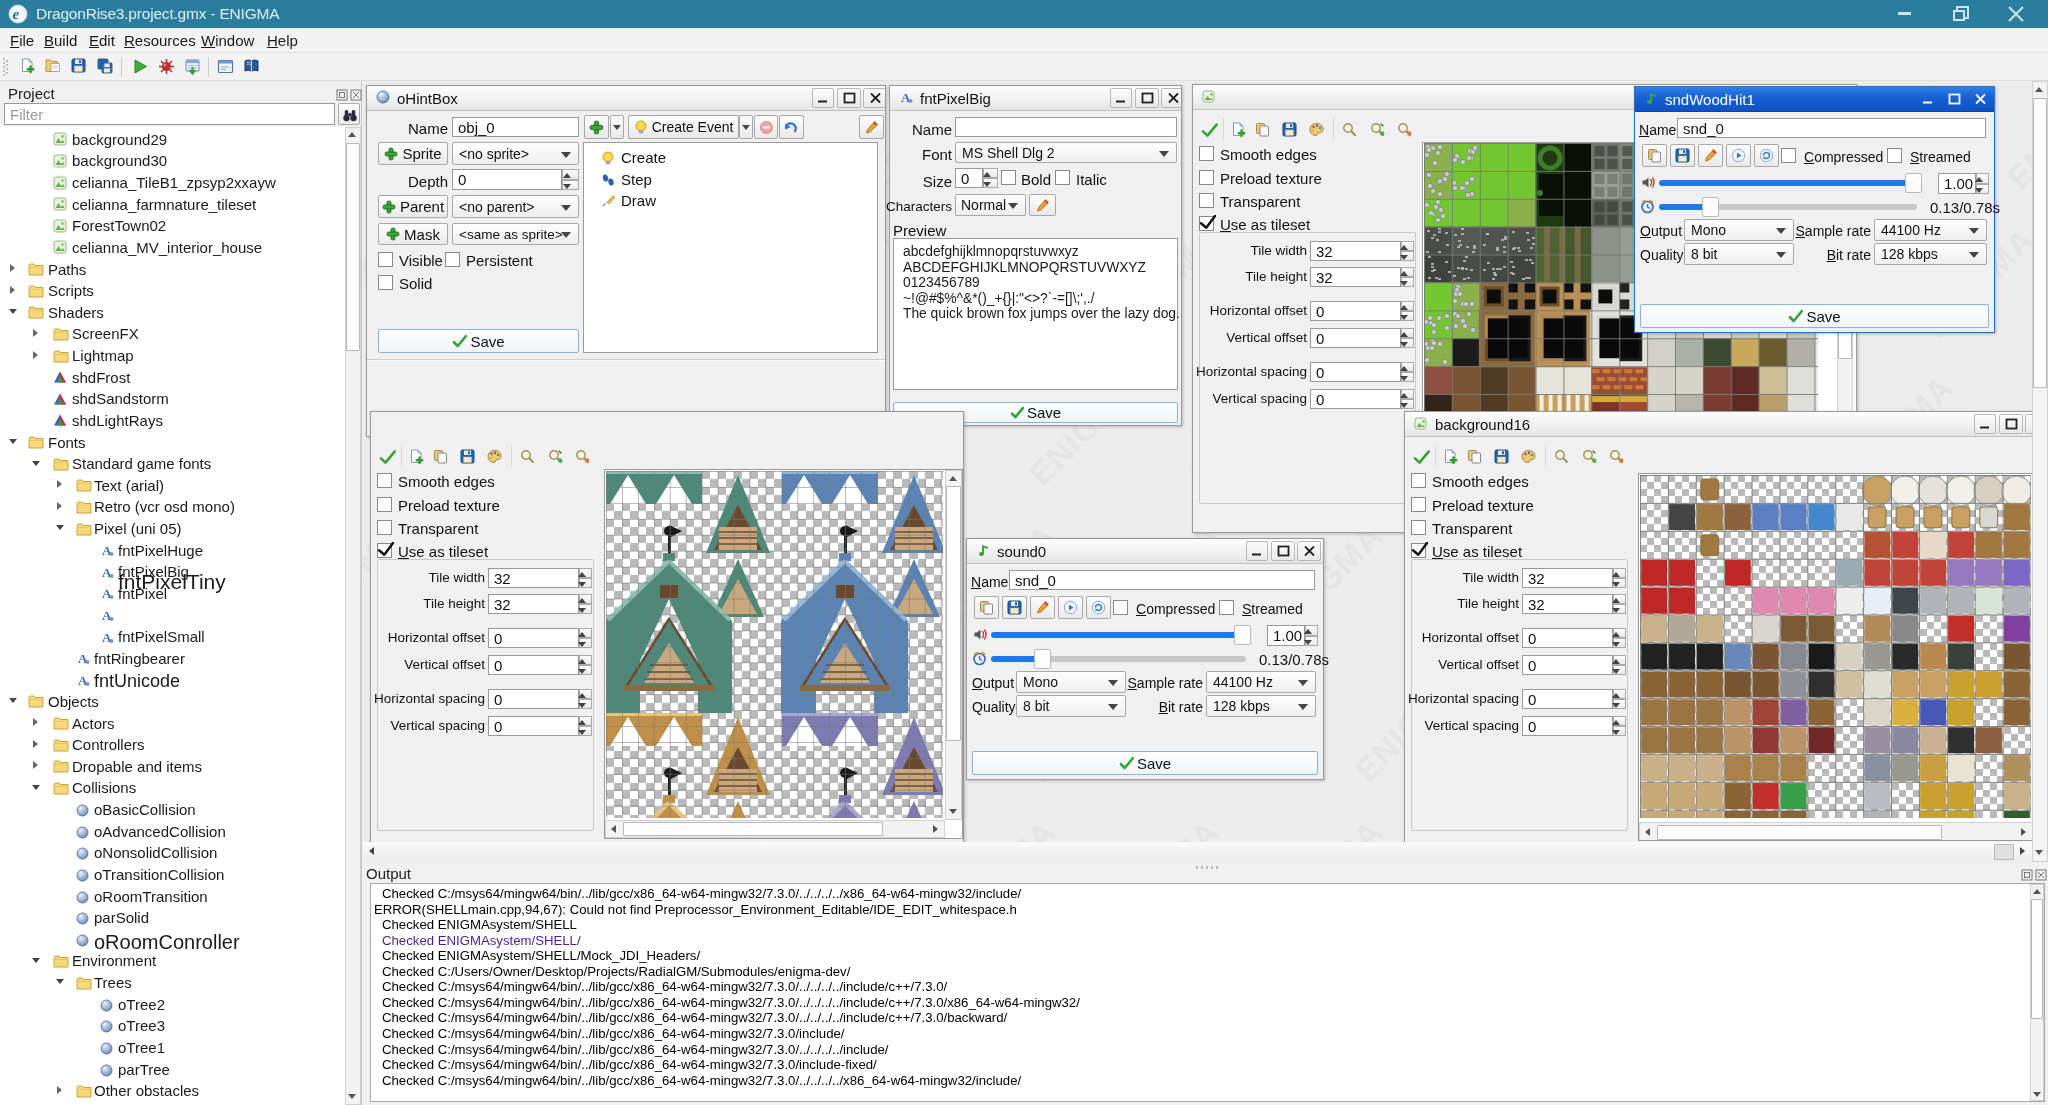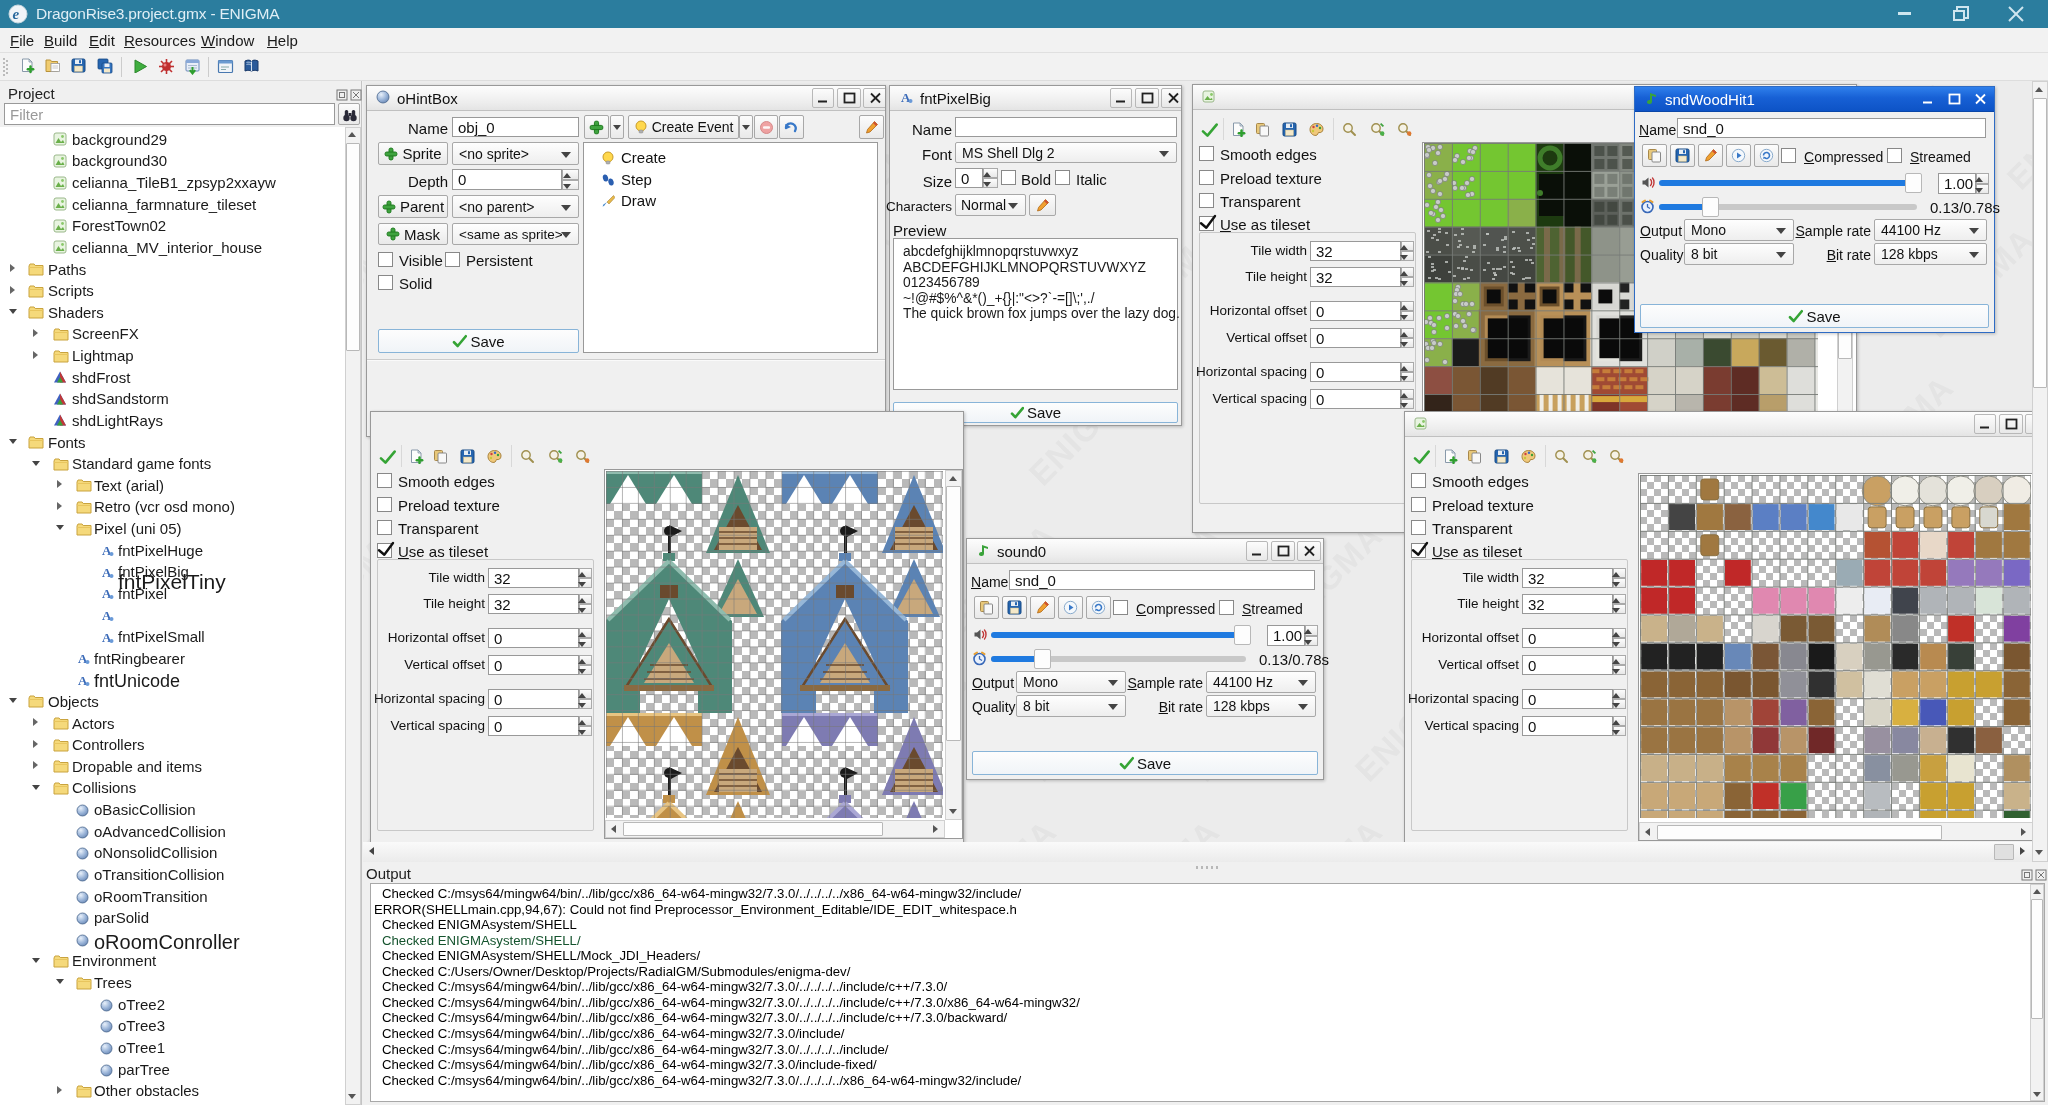--- a/index.html
+++ b/index.html
@@ -548,21 +548,21 @@
       <rect x="1" y="1" width="10" height="10" fill="none" stroke="#777" stroke-width="1"></rect>
       <g stroke="#777" stroke-width="1">
         <line x1="3" y1="3" x2="9" y2="9"></line>
         <line x1="9" y1="3" x2="3" y2="9"></line>
       </g>
     </svg></div>
 <div class="ab" style="left:370px;top:883px;width:1675px;height:219px;background:#fff;border:1px solid #a8a8a8"></div>
 <div class="txt" style="left:382px;top:886px;font-size:13.2px;color:#000">Checked C:/msys64/mingw64/bin/../lib/gcc/x86_64-w64-mingw32/7.3.0/../../../../x86_64-w64-mingw32/include/</div>
 <div class="txt" style="left:374px;top:901.55px;font-size:13.2px;color:#000">ERROR(SHELLmain.cpp,94,67): Could not find Preprocessor_Environment_Editable/IDE_EDIT_whitespace.h</div>
 <div class="txt" style="left:382px;top:917.0999999999999px;font-size:13.2px;color:#000">Checked ENIGMAsystem/SHELL</div>
-<div class="txt" style="left:382px;top:932.6499999999999px;font-size:13.2px;color:#14532d">Checked ENIGMAsystem/SHELL/</div>
+<div class="txt" style="left:382px;top:932.6499999999999px;font-size:13.2px;color:#4c1d95">Checked ENIGMAsystem/SHELL/</div>
 <div class="txt" style="left:382px;top:948.1999999999998px;font-size:13.2px;color:#000">Checked ENIGMAsystem/SHELL/Mock_JDI_Headers/</div>
 <div class="txt" style="left:382px;top:963.7499999999998px;font-size:13.2px;color:#000">Checked C:/Users/Owner/Desktop/Projects/RadialGM/Submodules/enigma-dev/</div>
 <div class="txt" style="left:382px;top:979.2999999999997px;font-size:13.2px;color:#000">Checked C:/msys64/mingw64/bin/../lib/gcc/x86_64-w64-mingw32/7.3.0/../../../../include/c++/7.3.0/</div>
 <div class="txt" style="left:382px;top:994.8499999999997px;font-size:13.2px;color:#000">Checked C:/msys64/mingw64/bin/../lib/gcc/x86_64-w64-mingw32/7.3.0/../../../../include/c++/7.3.0/x86_64-w64-mingw32/</div>
 <div class="txt" style="left:382px;top:1010.3999999999996px;font-size:13.2px;color:#000">Checked C:/msys64/mingw64/bin/../lib/gcc/x86_64-w64-mingw32/7.3.0/../../../../include/c++/7.3.0/backward/</div>
 <div class="txt" style="left:382px;top:1025.9499999999996px;font-size:13.2px;color:#000">Checked C:/msys64/mingw64/bin/../lib/gcc/x86_64-w64-mingw32/7.3.0/include/</div>
 <div class="txt" style="left:382px;top:1041.4999999999995px;font-size:13.2px;color:#000">Checked C:/msys64/mingw64/bin/../lib/gcc/x86_64-w64-mingw32/7.3.0/../../../../include/</div>
 <div class="txt" style="left:382px;top:1057.0499999999995px;font-size:13.2px;color:#000">Checked C:/msys64/mingw64/bin/../lib/gcc/x86_64-w64-mingw32/7.3.0/include-fixed/</div>
 <div class="txt" style="left:382px;top:1072.5999999999995px;font-size:13.2px;color:#000">Checked C:/msys64/mingw64/bin/../lib/gcc/x86_64-w64-mingw32/7.3.0/../../../../x86_64-w64-mingw32/include/</div>
 <div class="sbtrack" style="left:2030px;top:884px;width:14px;height:217px"></div>
@@ -1606,20 +1606,21 @@
         <path d="M2 8.25 L5.7 12.0 L13.8 2.25" fill="none" stroke="#35a435" stroke-width="2.6" stroke-linecap="round" stroke-linejoin="round"></path>
       </svg>Save</div>
   </div>
 <div class="win" style="left:1404px;top:411px;width:630px;height:432px">
     <div class="tb">
       <div class="ab" style="left:9px;top:4px"><svg width="13" height="13" viewBox="0 0 13 13" style="">
           <rect x="1" y="1" width="11" height="11" rx="2" fill="#e8f4e0" stroke="#9ab88a" stroke-width="1"></rect>
           <path d="M2.5 10 L5.5 6 L8 9 L10 8 L10.5 10 Z" fill="#6ab04a"></path>
           <circle cx="9.5" cy="4.5" r="1.4" fill="#8ac86a"></circle>
         </svg></div>
+      <div class="tbt">background16</div>
       <div class="wbtn" style="left:569px;width:22px">
         <svg width="12" height="11" viewBox="0 0 12 11" style="">
           <rect x="1" y="7.5" width="9" height="2" fill="#222"></rect>
         </svg>
       </div>
       <div class="wbtn" style="left:594px;width:24px">
         <svg width="13" height="12" viewBox="0 0 13 12" style="">
           <rect x="1.5" y="1.5" width="10" height="9" fill="none" stroke="#222" stroke-width="1.8"></rect>
         </svg>
       </div>

